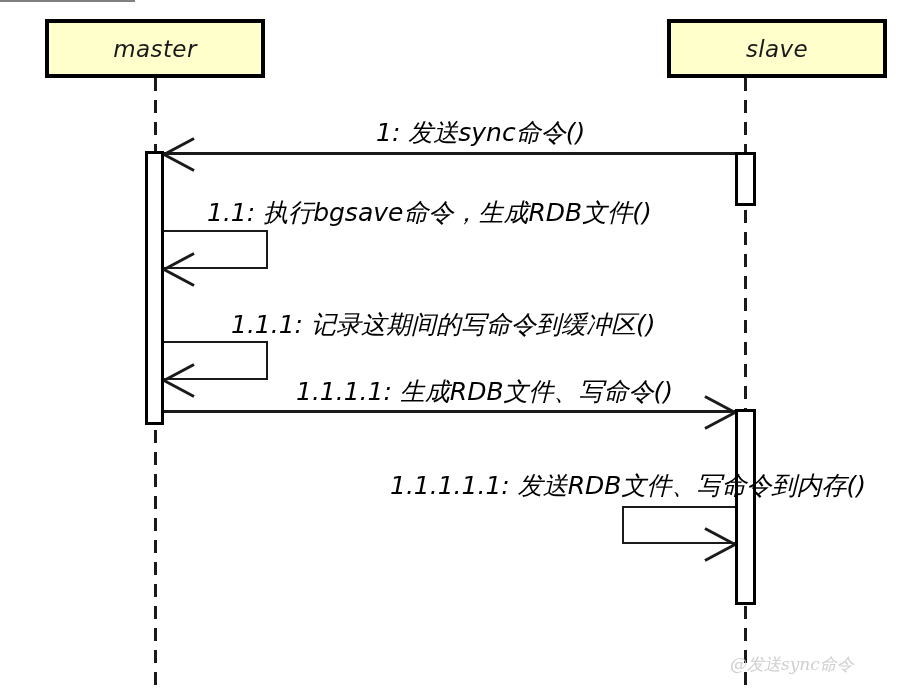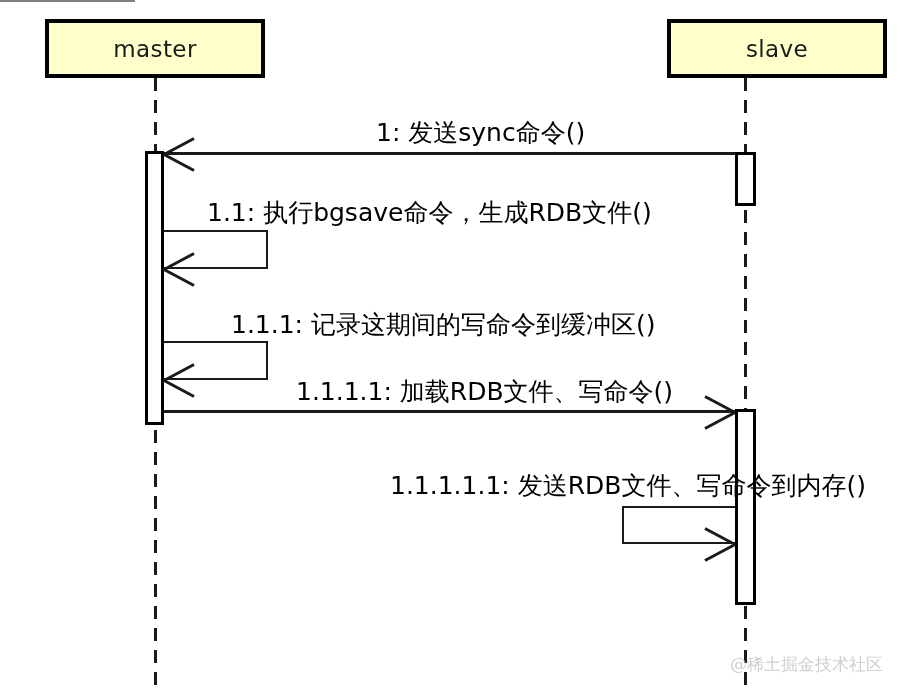--- a/index.html
+++ b/index.html
@@ -3,21 +3,21 @@
 <meta charset="utf-8">
 <title>Sequence Diagram</title>
 <style>
   html,body{margin:0;padding:0;}
   body{
     width:918px;height:698px;
     background:#ffffff;
     font-family:"DejaVu Sans","Liberation Sans",sans-serif;
     overflow:hidden;
   }
-  #canvas{position:relative;width:918px;height:698px;}
+  #canvas{position:relative;width:918px;height:698px;font-style:italic;}
 
   
   .top-rule{
     position:absolute;left:0;top:0;height:2px;background:#808080;
   }
 
   
   .participant{
     position:absolute;
     background:#ffffcc;
@@ -127,24 +127,24 @@
     <span class="a"></span>
       <span class="b"></span>
   </div>
   <div class="msg-label" id="m3label" style="top: 312px; left: 231px;">1.1.1: 记录这期间的写命令到缓冲区()</div>
 
   <div class="msg-line" id="m4line" style="left: 164px; top: 410px; width: 571px;"></div>
   <div class="arrow right" id="m4arrow" style="left: 735px; top: 411px;">
     <span class="a"></span>
       <span class="b"></span>
   </div>
-  <div class="msg-label" id="m4label" style="top: 379px; left: 296px;">1.1.1.1: 加载RDB文件、写命令()</div>
+  <div class="msg-label" id="m4label" style="top: 379px; left: 296px;">1.1.1.1: 生成RDB文件、写命令()</div>
 
   <div class="selfcall left" id="m5loop" style="left: 622px; top: 506px; width: 113px; height: 38px;"></div>
   <div class="arrow right" id="m5arrow" style="left: 735px; top: 543px;">
     <span class="a"></span>
       <span class="b"></span>
   </div>
   <div class="msg-label" id="m5label" style="top: 473px; left: 390px;">1.1.1.1.1: 发送RDB文件、写命令到内存()</div>
 
-  <div class="watermark" id="wm" style="left: 730px; top: 653px; color: rgb(207, 207, 207);">@稀土掘金技术社区</div>
+  <div class="watermark" id="wm" style="left: 730px; top: 653px; color: rgb(207, 207, 207);">@发送sync命令</div>
 
 </div>
 
 </body></html>

